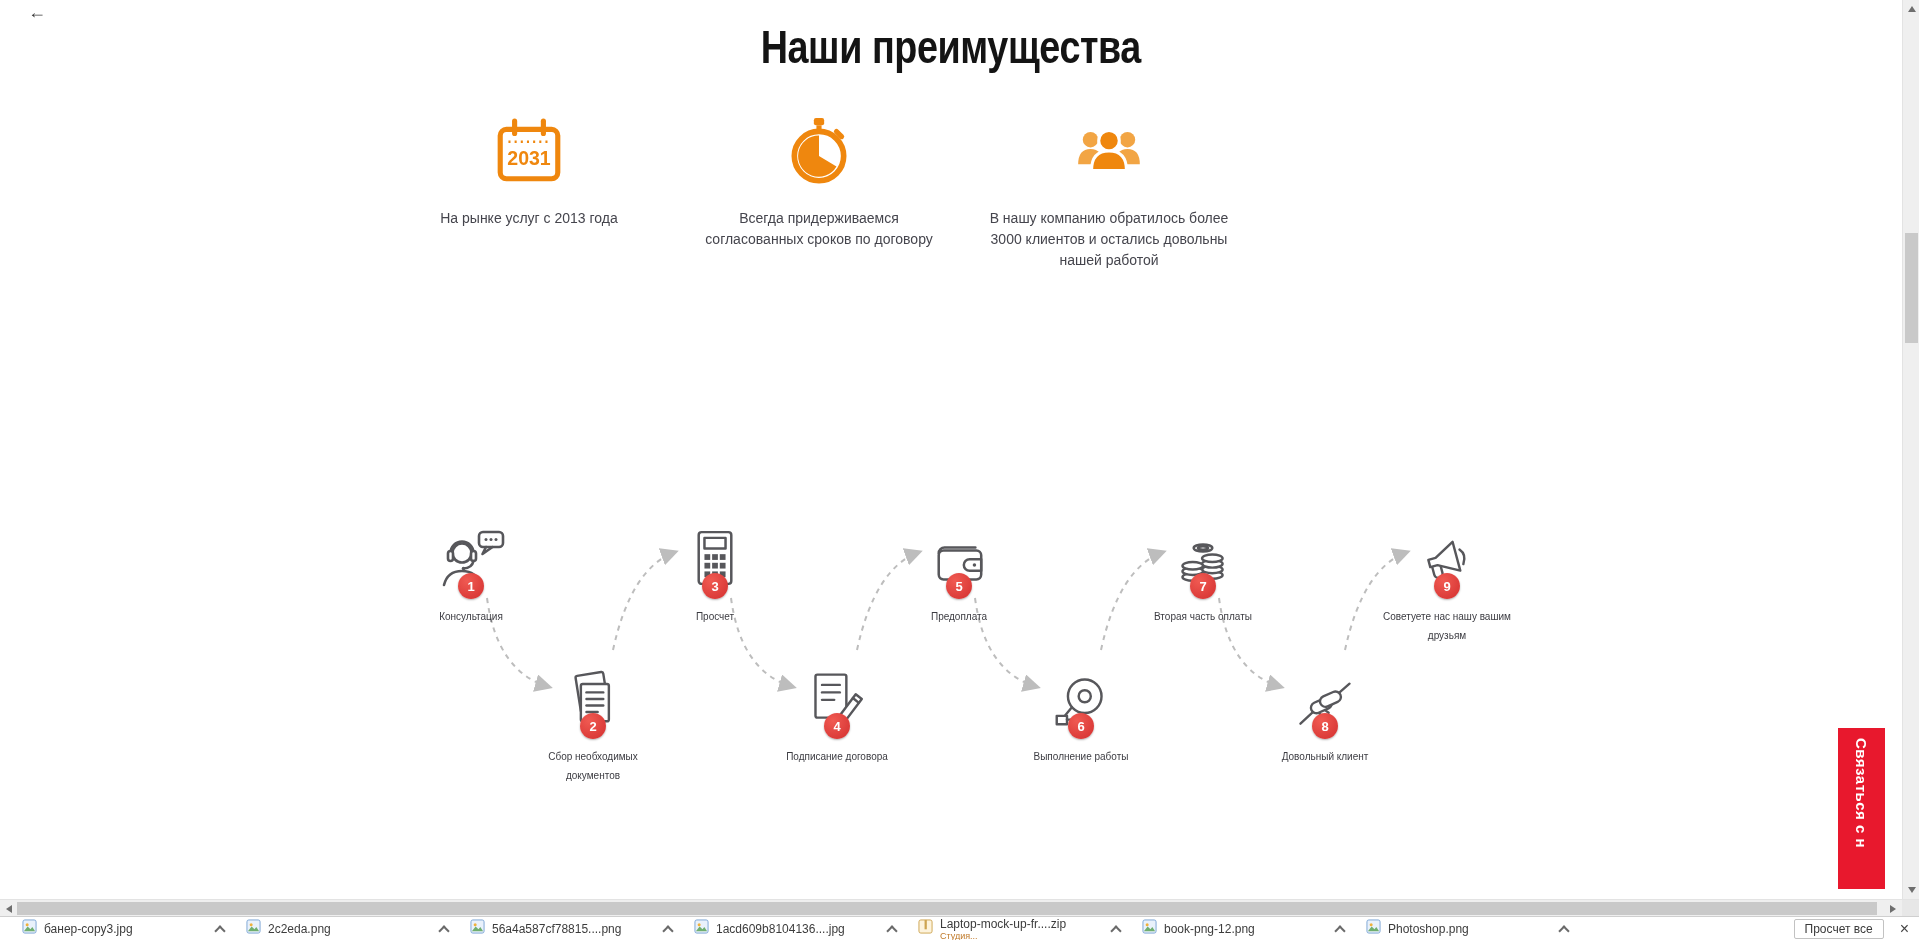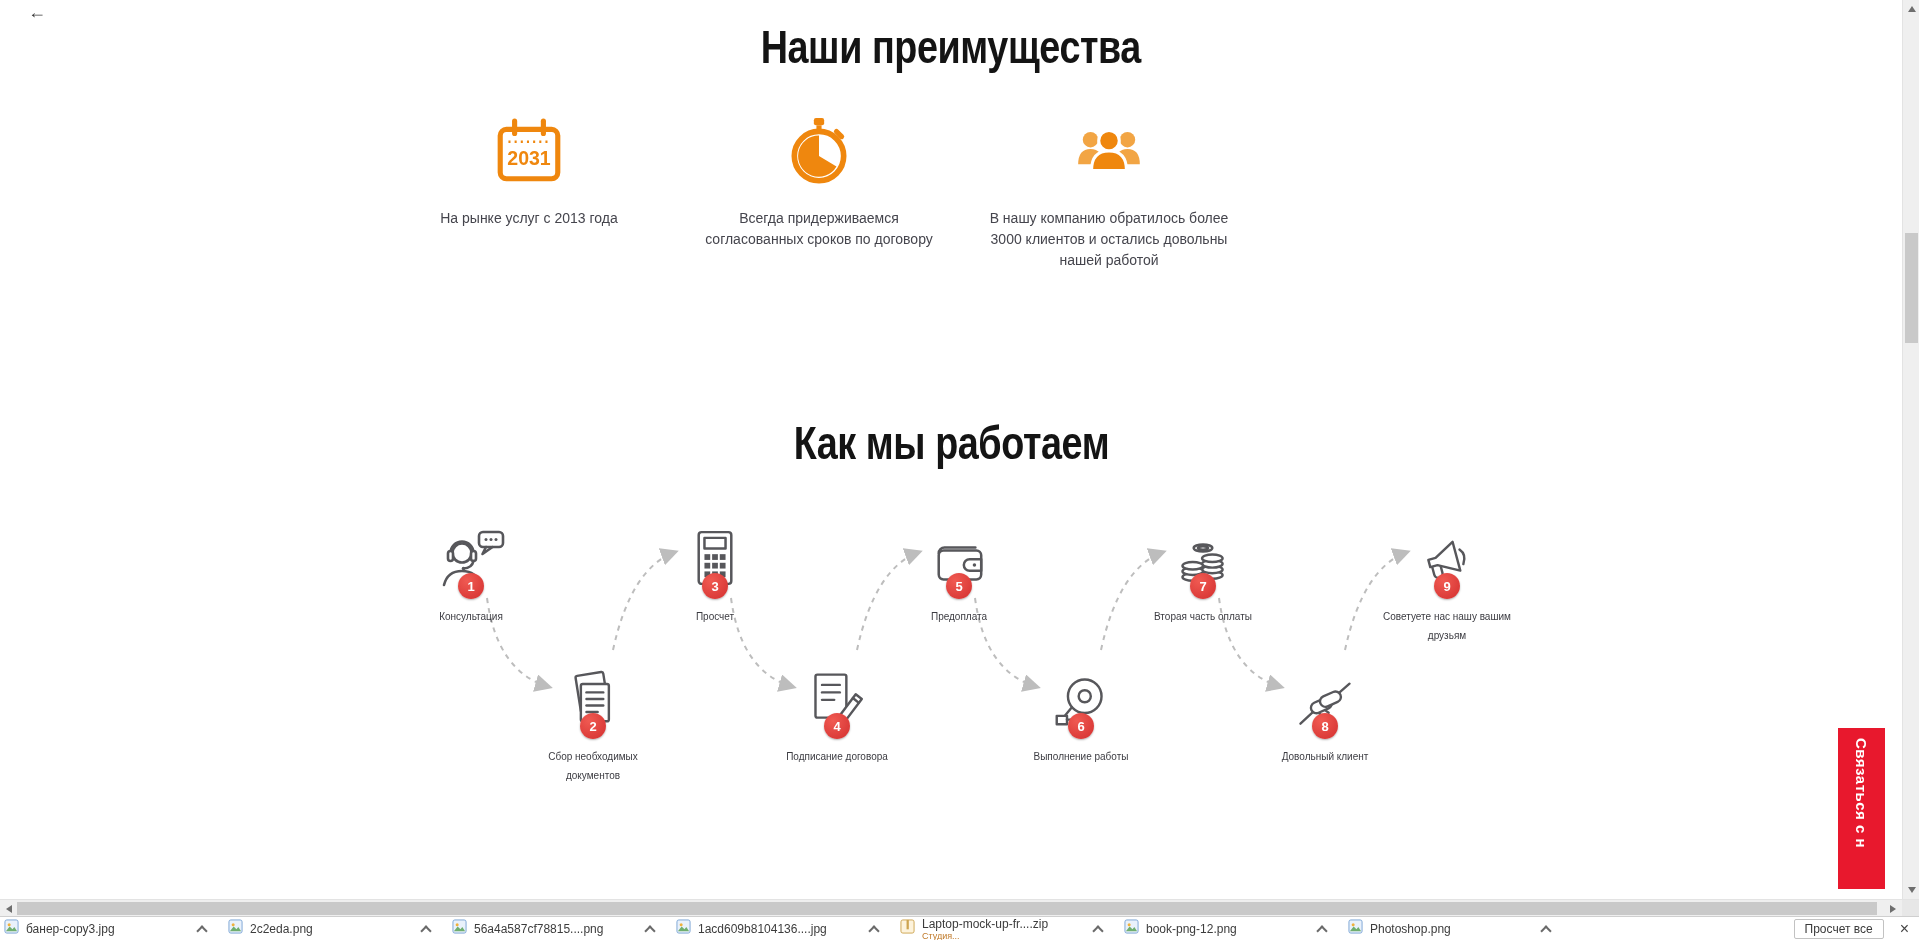--- a/index.html
+++ b/index.html
@@ -64,21 +64,21 @@
   .sbtn.hleft { left:0; top:0; } .sbtn.hright { right:17px; top:0; }
   .sb-corner { position:absolute; right:0; top:0; width:17px; height:17px; background:#e7e7e7; }
   .tri { width:0; height:0; border:4px solid transparent; }
   .tri.up    { border-bottom:6px solid #6e6e6e; margin-top:-3px; }
   .tri.down  { border-top:6px solid #6e6e6e; margin-bottom:-3px; }
   .tri.left  { border-right:6px solid #6e6e6e; margin-left:-3px; }
   .tri.right { border-left:6px solid #6e6e6e; margin-right:-3px; }
 
   
   .downloads-bar { position:absolute; left:0; top:916px; width:1919px; height:24px; background:#fff;
-    border-top:1px solid #cfcfcf; display:flex; align-items:center; padding-left:4px; }
+    border-top:1px solid #cfcfcf; display:flex; align-items:center; padding-left:22px; }
   .dl-item { display:flex; align-items:center; width:202px; margin-right:22px; height:100%; cursor:pointer; }
   .dl-text { display:flex; flex-direction:column; justify-content:center; margin-left:7px; overflow:hidden; }
   .dl-name { font-size:12px; color:#3c3c3c; white-space:nowrap; overflow:hidden; text-overflow:ellipsis; max-width:145px; }
   .dl-sub { font-size:9px; line-height:10px; color:#c07a2a; white-space:nowrap; overflow:hidden; max-width:145px; }
   .dl-chevron { margin-left:auto; width:8px; height:8px; border-top:2px solid #6a6a6a; border-right:2px solid #6a6a6a;
     transform:rotate(-45deg); margin-top:4px; cursor:pointer; }
   .dl-right { margin-left:auto; display:flex; align-items:center; gap:16px; padding-right:10px; }
   .show-all { font-size:12px; color:#3a3a3a; background:#fff; border:1px solid #c2c2c2; border-radius:2px;
     padding:2px 10px; cursor:pointer; font-family:inherit; }
   .dl-close { font-size:16px; line-height:14px; color:#444; cursor:pointer; }
@@ -131,21 +131,20 @@
             <path class="ol" d="M42 48 q0 -15 12 -15 q12 0 12 15 z"></path>
             <circle class="ow" cx="36" cy="25" r="10" stroke-width="3"></circle>
             <path class="ow" d="M19 54 q0 -19 17 -19 q17 0 17 19 z" stroke-width="3"></path>
           </svg>
         </div>
         <div class="adv-text">В нашу компанию обратилось более 3000 клиентов и остались довольны нашей работой</div>
       </div>
 
     </div>
 
-    <h2 class="big-title title-work"><span>Как мы работаем</span></h2>
 
     <svg class="arrows" width="1919" height="899" viewBox="0 0 1919 899">
       <defs>
         <marker id="arrw" markerWidth="9" markerHeight="9" refX="7" refY="4.5" orient="auto">
           <path d="M0 0 L9 4.5 L0 9 z" fill="#bdbdbd"></path>
         </marker>
       </defs>
       <path class="dash" d="M487 598 Q497 672 549 687" marker-end="url(#arrw)"></path>
       <path class="dash" d="M613 650 Q631 568 675 552" marker-end="url(#arrw)"></path>
       <path class="dash" d="M731 598 Q741 672 793 687" marker-end="url(#arrw)"></path>

